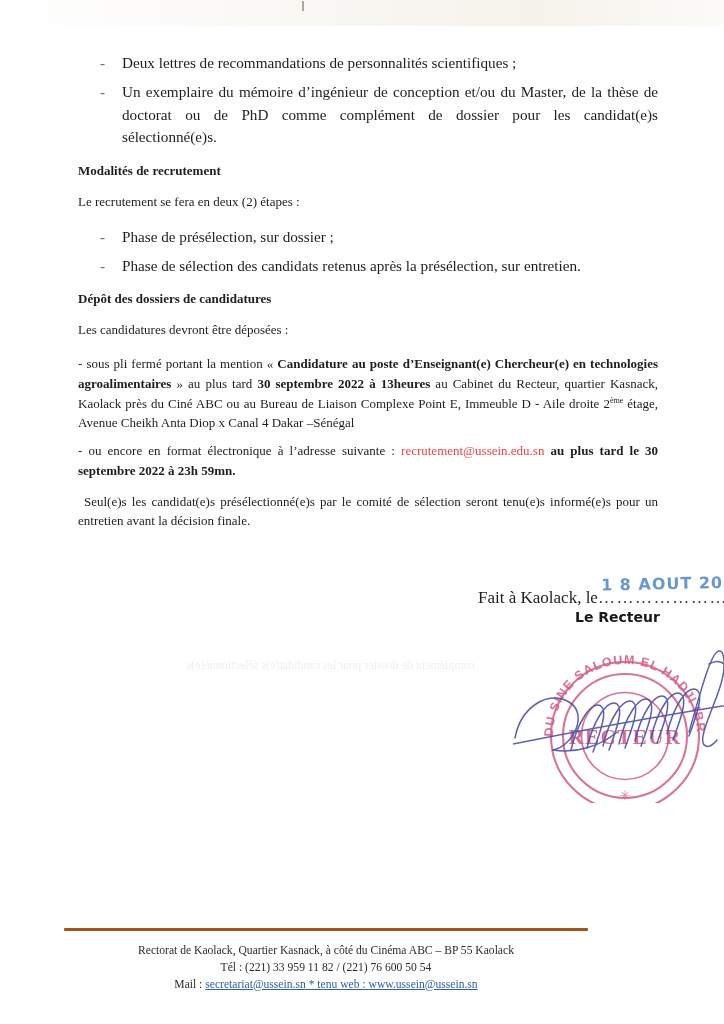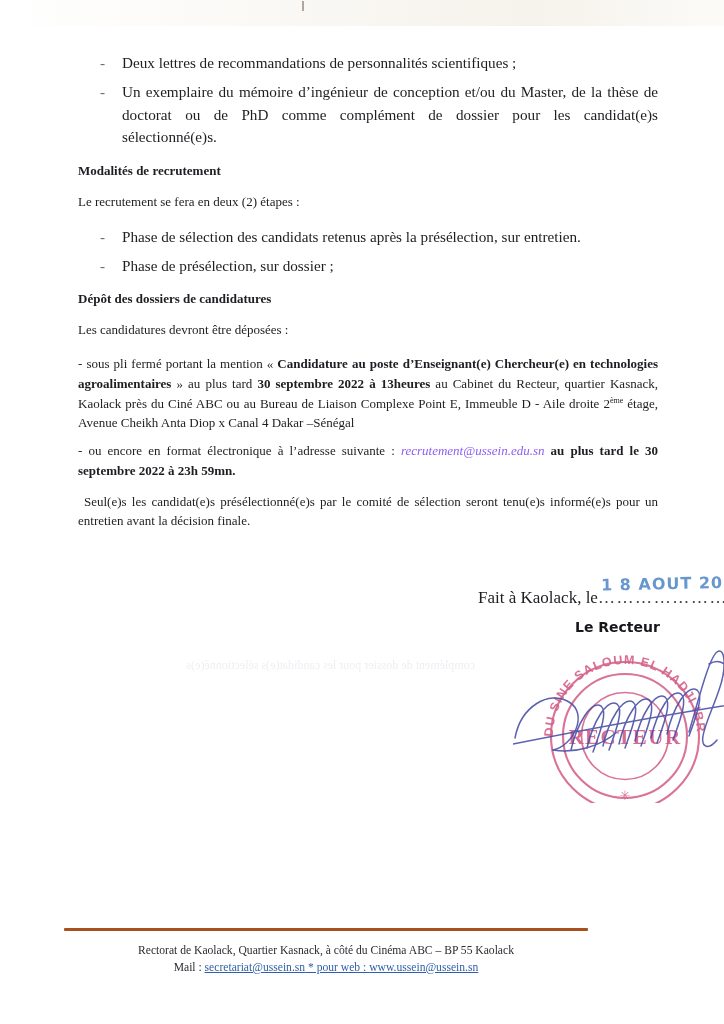--- a/index.html
+++ b/index.html
@@ -88,22 +88,21 @@
   .para.tight {
     margin-bottom: 8px;
   }
   .para.indent-sm {
     text-indent: 6px;
   }
   b, .b {
     font-weight: bold;
   }
   .email-inline {
-    color: #8b5cf6;
-    font-style: italic;
+    color: #ef4444;
   }
   sup {
     font-size: 0.62em;
     vertical-align: super;
   }
 
   
   .sig-block {
     position: absolute;
     left: 78px;
@@ -131,21 +130,21 @@
     font-weight: bold;
     color: #5b8fc9;
     letter-spacing: 1px;
     white-space: nowrap;
     transform: rotate(-1.2deg);
     opacity: 0.92;
   }
   .recteur-label {
     position: absolute;
     left: 497px;
-    top: 39px;
+    top: 29px;
     font-family: "DejaVu Sans", sans-serif;
     font-size: 14px;
     font-weight: bold;
     color: #16161b;
     white-space: nowrap;
   }
 
   .stamp-wrap {
     position: absolute;
     left: 435px;
@@ -221,22 +220,22 @@
   <div class="body-area">
 
     <ul class="bullet-list">
       <li class="bullet-item">Deux lettres de recommandations de personnalités scientifiques ;</li>
       <li class="bullet-item">Un exemplaire du mémoire d’ingénieur de conception et/ou du Master, de la thèse de doctorat ou de PhD comme complément de dossier pour les candidat(e)s sélectionné(e)s.</li>
     </ul>
 
     <h2 class="section-heading">Modalités de recrutement</h2>
     <p class="para lead">Le recrutement se fera en deux (2) étapes :</p>
     <ul class="bullet-list">
+      <li class="bullet-item">Phase de présélection, sur dossier ;</li>
       <li class="bullet-item">Phase de sélection des candidats retenus après la présélection, sur entretien.</li>
-      <li class="bullet-item">Phase de présélection, sur dossier ;</li>
     </ul>
 
     <h2 class="section-heading">Dépôt des dossiers de candidatures</h2>
     <p class="para lead">Les candidatures devront être déposées :</p>
 
     <p class="para tight">
       <span>- sous pli fermé portant la mention «&nbsp;</span><b>Candidature au poste d’Enseignant(e) Chercheur(e) en technologies agroalimentaires</b><span>&nbsp;» au plus tard </span><b>30 septembre 2022 à 13heures</b><span> au Cabinet du Recteur, quartier Kasnack, Kaolack près du Ciné ABC ou au Bureau de Liaison  Complexe Point E, Immeuble D - Aile droite 2</span><sup>ème</sup><span> étage, Avenue Cheikh Anta Diop x Canal 4 Dakar –Sénégal</span>
     </p>
 
     <p class="para">
@@ -293,18 +292,19 @@
           <path d="M 0,116 C 60,104 140,88 248,72"></path>
           <path d="M 196,36 C 206,30 218,36 214,48"></path>
         </g>
       </svg>
     </div>
   </div>
 
   <div class="footer">
     <div class="footer-rule"></div>
     <div class="footer-line">Rectorat de Kaolack, Quartier Kasnack, à côté du Cinéma ABC – BP 55 Kaolack</div>
+    <div class="footer-line">Tél : (221) 33 959 11 82 / (221) 76 600 50 54</div>
     <div class="footer-line">
-      <span class="footer-mail">Mail : </span><span class="footer-link">secretariat@ussein.sn</span><span class="footer-link"> * pour web : </span><span class="footer-link">www.ussein@ussein.sn</span>
+      <span class="footer-mail">Mail : </span><span class="footer-link">secretariat@ussein.sn</span><span class="footer-link"> * tenu web : </span><span class="footer-link">www.ussein@ussein.sn</span>
     </div>
   </div>
 
 </div>
 
 </body></html>

